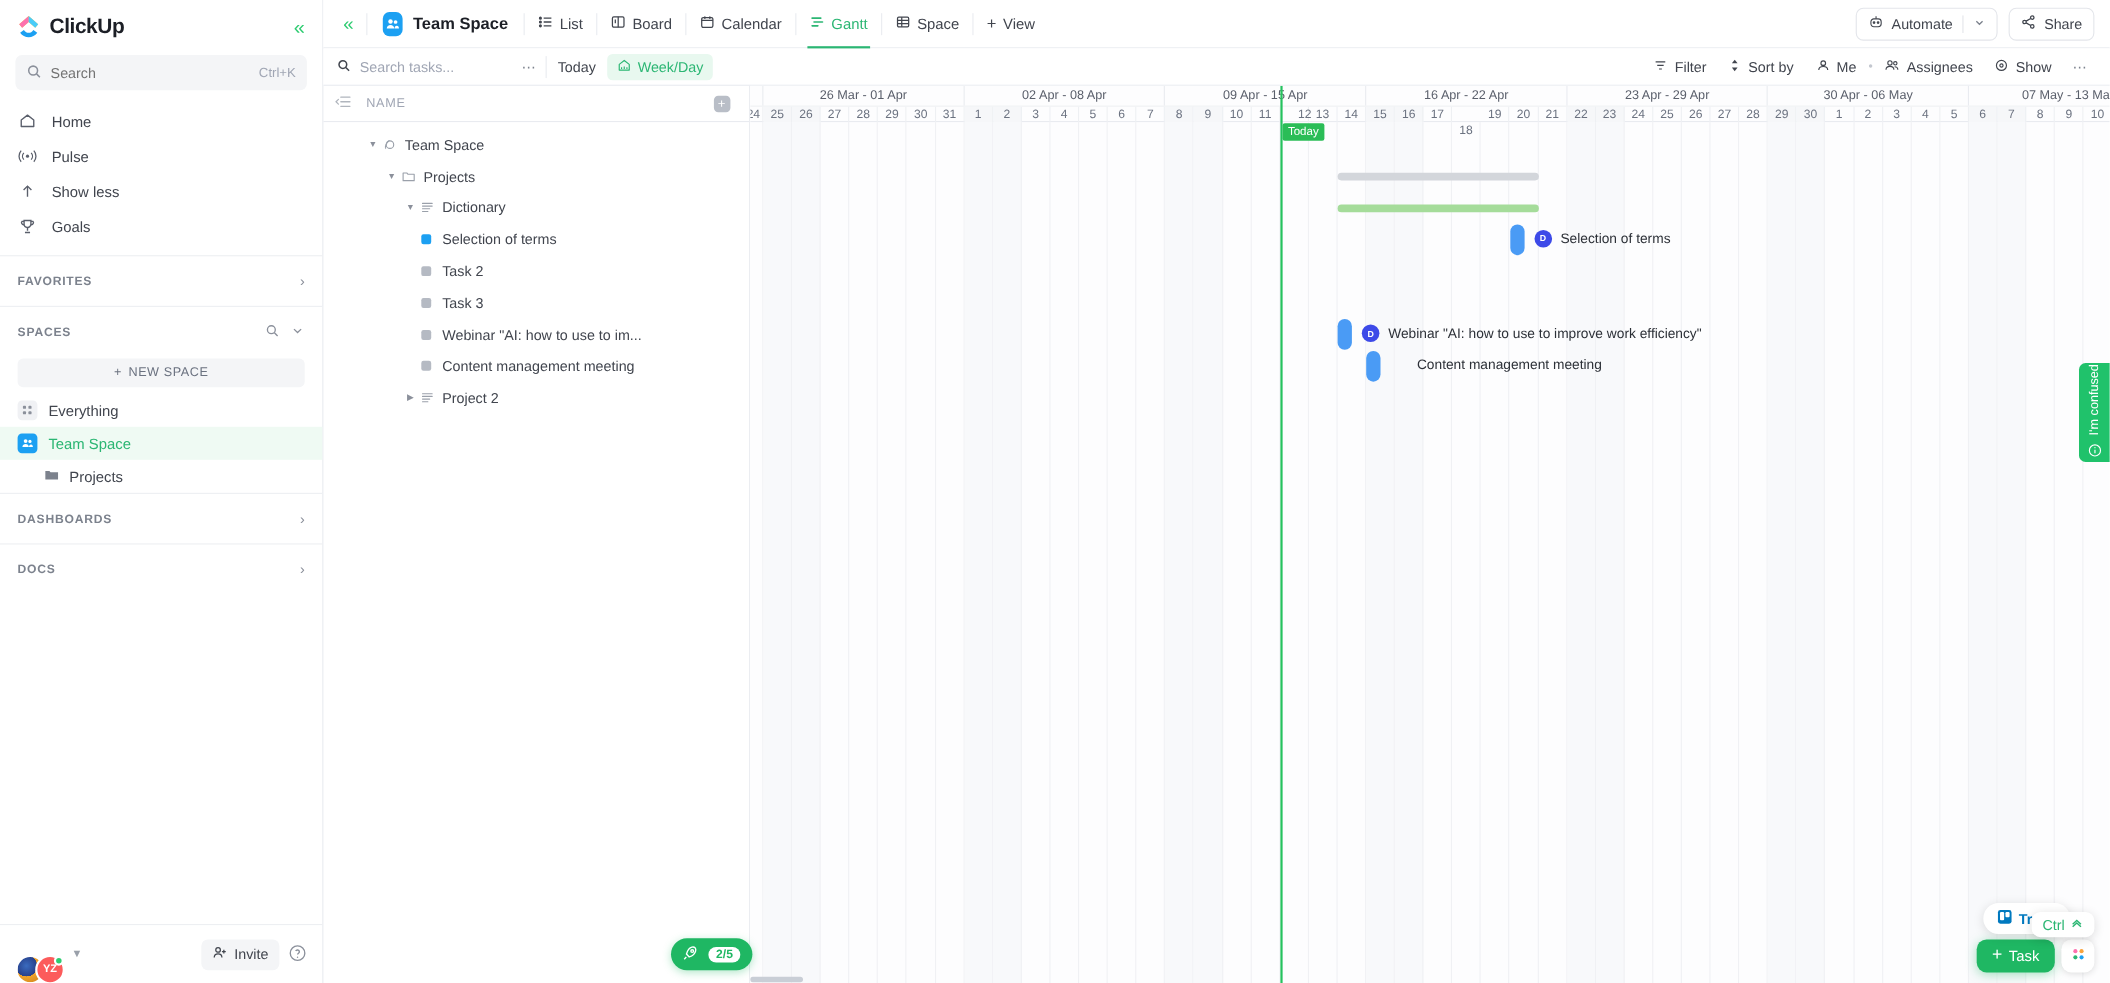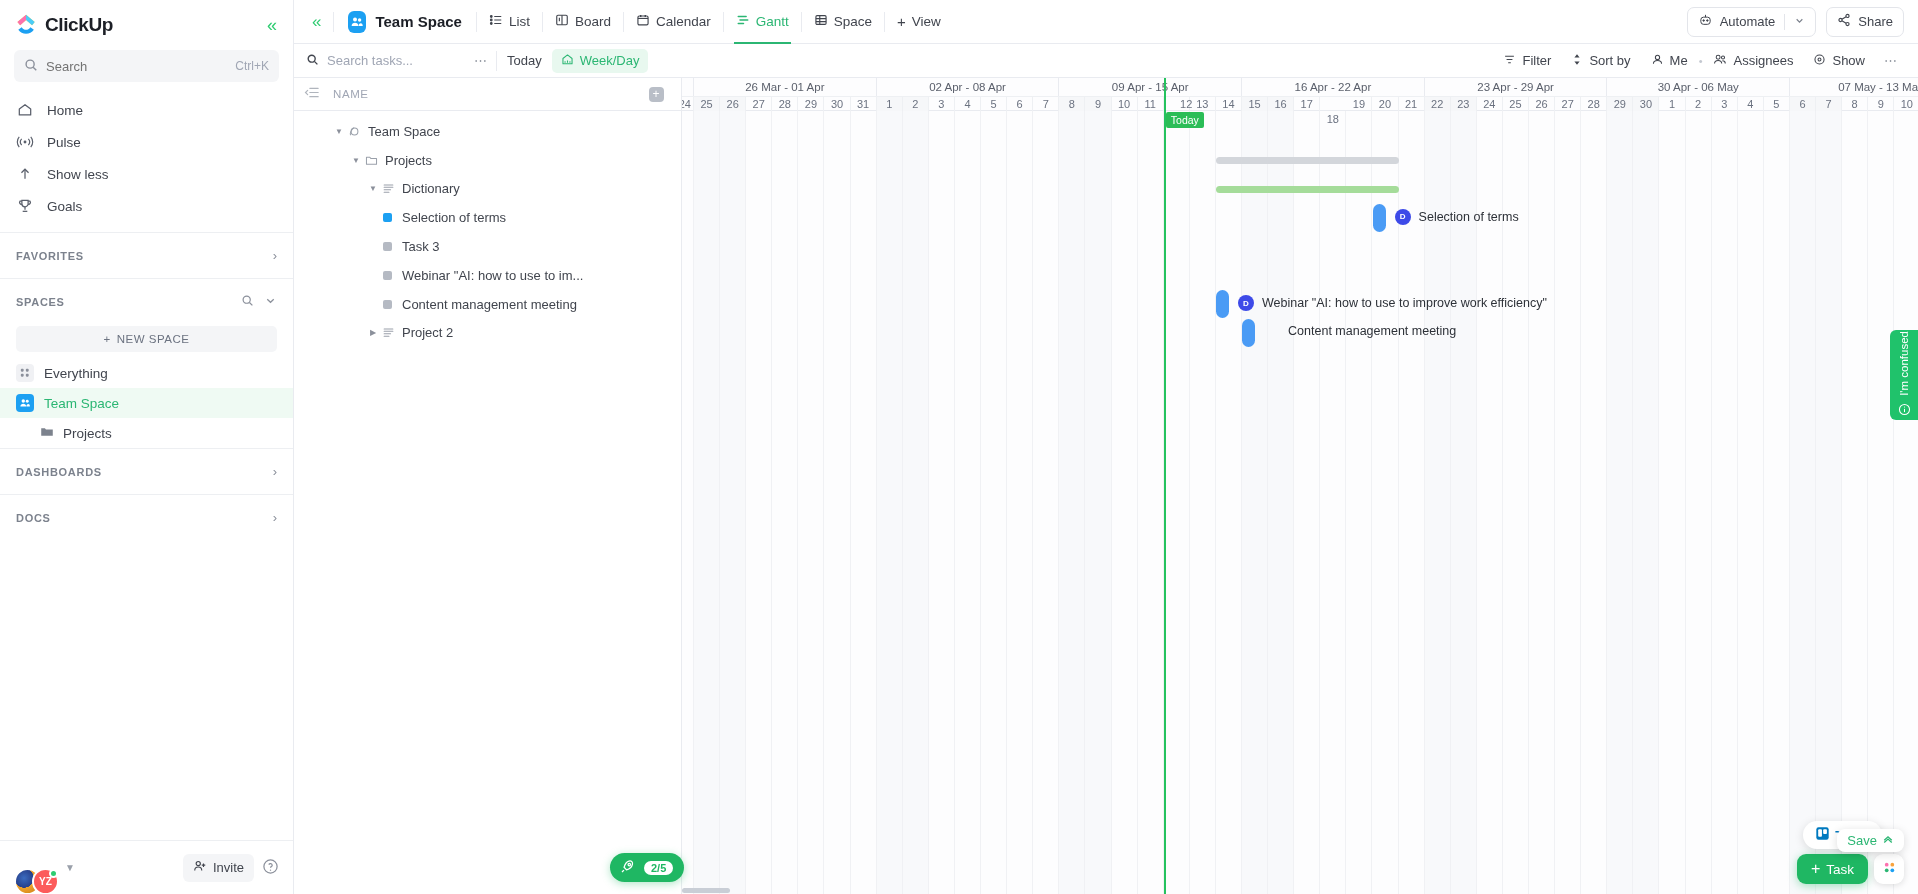--- a/index.html
+++ b/index.html
@@ -577,20 +577,25 @@
                 <svg width="13" height="13" viewBox="0 0 16 16" fill="none" stroke="#9aa0aa" stroke-width="1.25" stroke-linecap="round">
                   <path d="M2.6 3.6 h10.8M2.6 6.6 h10.8M2.6 9.6 h8M2.6 12.6 h6"></path>
                 </svg>
               </span>
               <span>Dictionary</span>
             </div>
             <div class="trow">
               <span style="width:89px;flex:0 0 89px;"></span>
               <span class="tw-sq" style="background:#1ca0f2"></span>
               <span>Selection of terms</span>
+            </div>
+            <div class="trow">
+              <span style="width:89px;flex:0 0 89px;"></span>
+              <span class="tw-sq" style="background:#b5bac3"></span>
+              <span>Task 2</span>
             </div>
             <div class="trow">
               <span style="width:89px;flex:0 0 89px;"></span>
               <span class="tw-sq" style="background:#b5bac3"></span>
               <span>Task 3</span>
             </div>
             <div class="trow">
               <span style="width:89px;flex:0 0 89px;"></span>
               <span class="tw-sq" style="background:#b5bac3"></span>
               <span>Webinar "AI: how to use to im...</span>
@@ -797,21 +802,21 @@
                   <circle cx="11" cy="5" r="2" fill="#f9a33d"></circle>
                   <circle cx="5" cy="11" r="2" fill="#2bb673"></circle>
                   <circle cx="11" cy="11" r="2" fill="#1ca0f2"></circle>
                 </svg>
             </span>
           </div>
         </div>
       </div>
 
       <div class="save-pop">
-        <span>Save</span>
+        <span>Ctrl</span>
         <span>
           <svg width="12" height="12" viewBox="0 0 14 14" fill="none" stroke="#2bb673" stroke-width="1.5">
               <path d="M2.6 8.4 7 4.4 11.4 8.4"></path>
               <path d="M2.6 11 7 7 11.4 11"></path>
             </svg>
         </span>
       </div>
 
     </div>
   </section>

